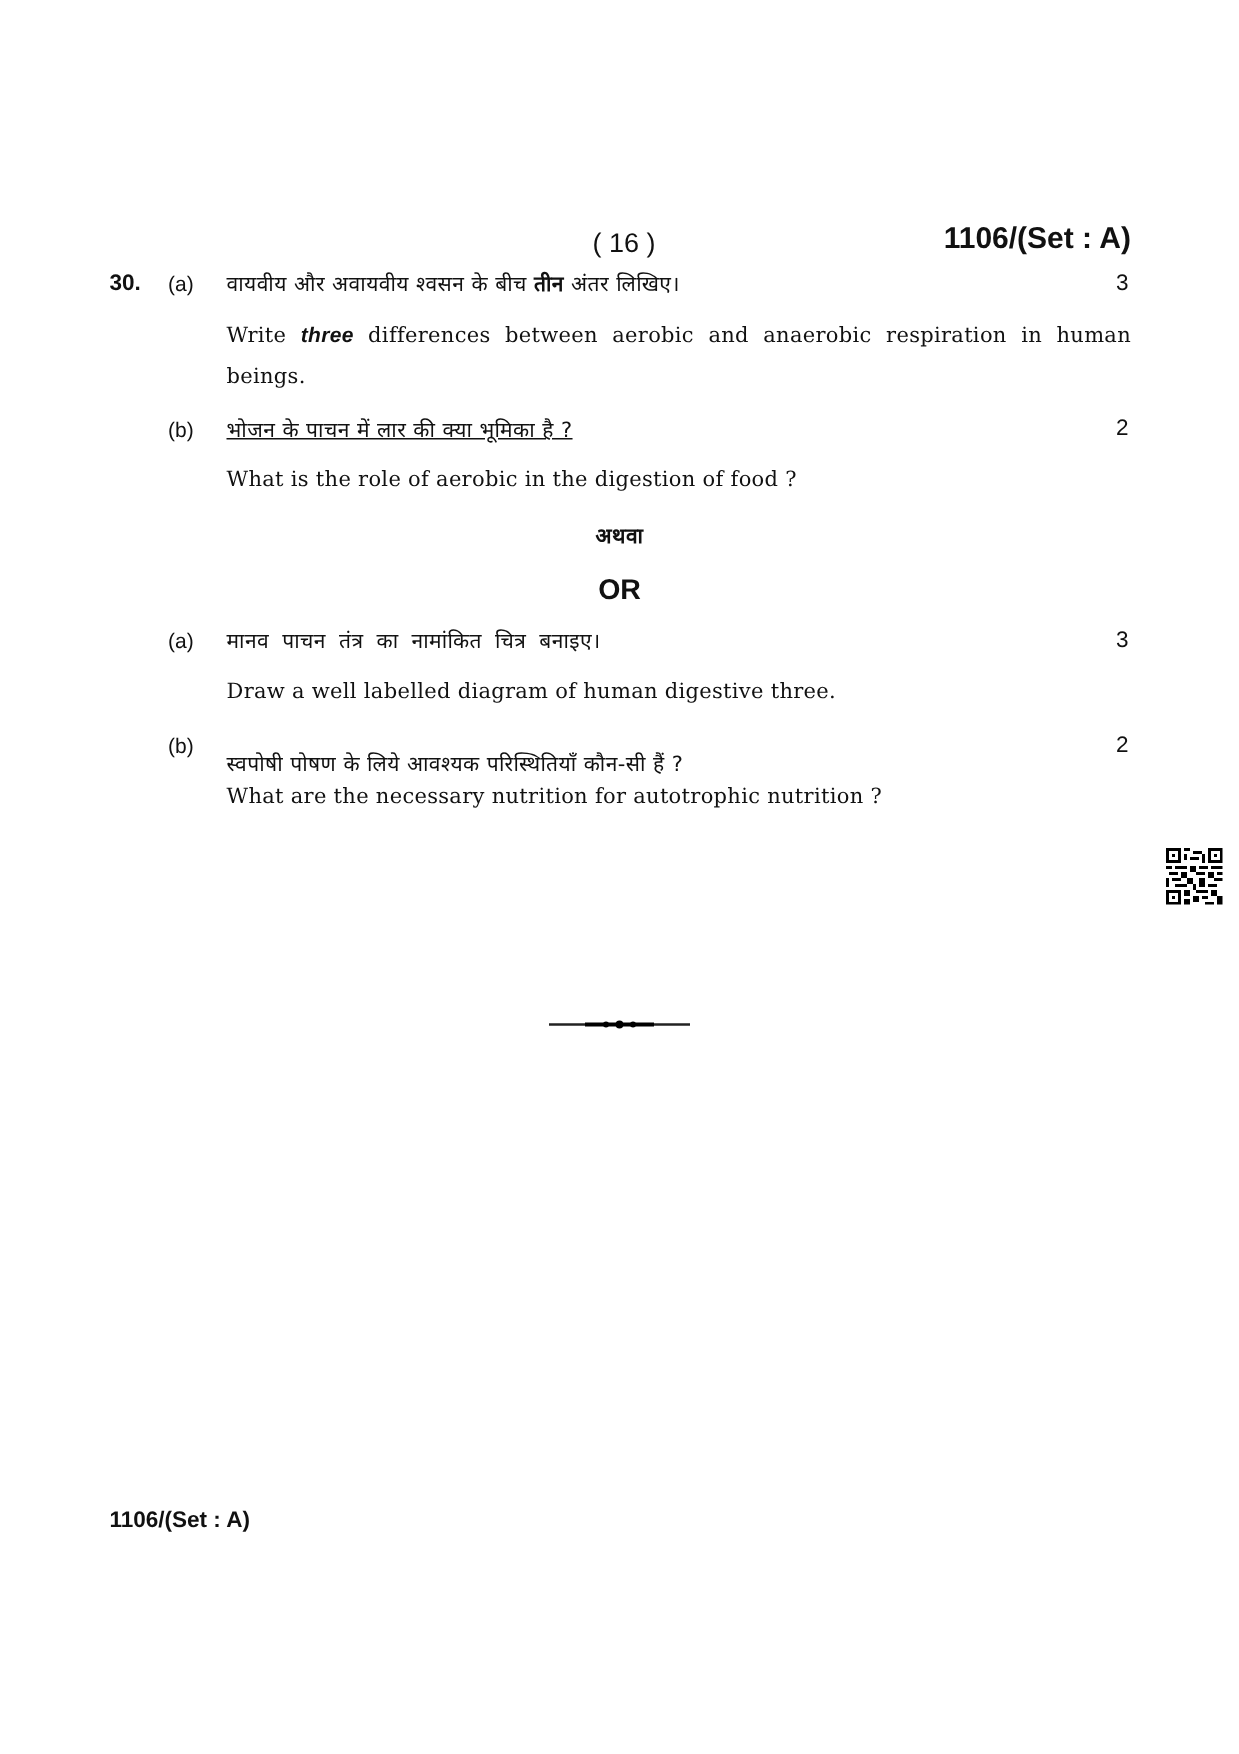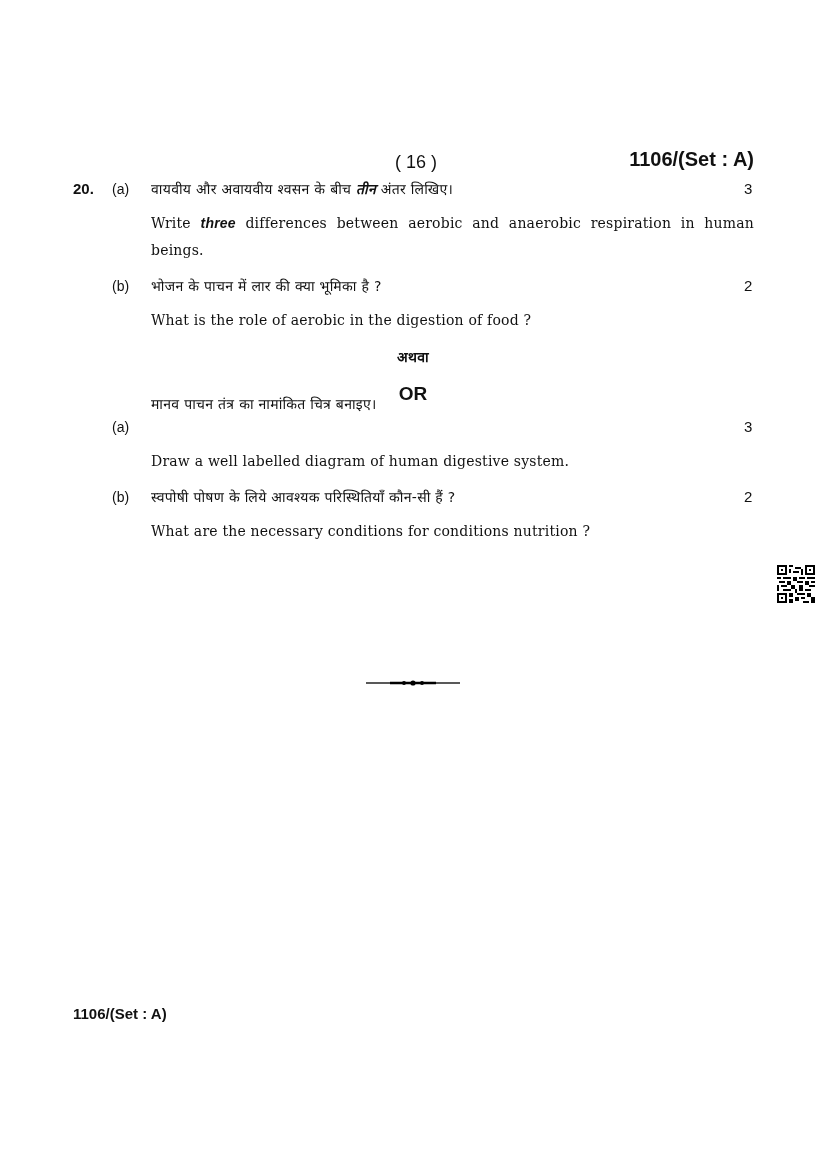--- a/index.html
+++ b/index.html
@@ -21,47 +21,47 @@
     .qr { left: 777px; top: 565px; width: 38px; height: 38px; }
     .ornament { left: 366px; top: 676px; width: 94px; height: 14px; }
     .footer { left: 73px; top: 1005px; font-size: 15px; font-weight: bold; }
   </style>
 </head>
 <body>
 
 <div class="abs sans page-no">( 16 )</div>
 <div class="abs sans code-top">1106/(Set : A)</div>
 
-<div class="abs sans qnum" style="top:180px;">20.</div>
+<div class="abs sans qnum" style="top:180px;">30.</div>
 <div class="abs sans label" style="top:181px;">(a)</div>
 <div class="abs hindi line" style="top:179px;">
-  <span>वायवीय और अवायवीय श्वसन के बीच </span><span class="bold" style="font-style:italic;">तीन</span><span> अंतर लिखिए।</span>
+  <span>वायवीय और अवायवीय श्वसन के बीच </span><span class="bold" style="">तीन</span><span> अंतर लिखिए।</span>
 </div>
 <div class="abs sans marks" style="top:180px;">3</div>
 <div class="abs serif eng line justify" style="top:210px;">
   <span>Write </span><span class="sans bold" style="font-style:italic;">three</span><span> differences between aerobic and anaerobic respiration in human beings.</span>
 </div>
 
 <div class="abs sans label" style="top:278px;">(b)</div>
-<div class="abs hindi line" style="top:276px;">भोजन के पाचन में लार की क्या भूमिका है ?</div>
+<div class="abs hindi line" style="top:276px;text-decoration:underline;">भोजन के पाचन में लार की क्या भूमिका है ?</div>
 <div class="abs sans marks" style="top:277px;">2</div>
 <div class="abs serif eng line" style="top:312px;">What is the role of aerobic in the digestion of food ?</div>
 
 <div class="abs hindi center bold" style="top:347px;">अथवा</div>
 <div class="abs sans center bold" style="top:383px; font-size:19px;">OR</div>
 
 <div class="abs sans label" style="top:419px;">(a)</div>
-<div class="abs hindi line" style="top:394px;">मानव पाचन तंत्र का नामांकित चित्र बनाइए।</div>
+<div class="abs hindi line" style="top:417px;font-family:Liberation Mono, monospace;">मानव पाचन तंत्र का नामांकित चित्र बनाइए।</div>
 <div class="abs sans marks" style="top:418px;">3</div>
-<div class="abs serif eng line" style="top:453px;">Draw a well labelled diagram of human digestive system.</div>
+<div class="abs serif eng line" style="top:453px;">Draw a well labelled diagram of human digestive three.</div>
 
 <div class="abs sans label" style="top:489px;">(b)</div>
-<div class="abs hindi line" style="top:487px;">स्वपोषी पोषण के लिये आवश्यक परिस्थितियाँ कौन-सी हैं ?</div>
+<div class="abs hindi line" style="top:499px;">स्वपोषी पोषण के लिये आवश्यक परिस्थितियाँ कौन-सी हैं ?</div>
 <div class="abs sans marks" style="top:488px;">2</div>
-<div class="abs serif eng line" style="top:523px;">What are the necessary conditions for conditions nutrition ?</div>
+<div class="abs serif eng line" style="top:523px;">What are the necessary nutrition for autotrophic nutrition ?</div>
 
 <div class="abs qr">
   <svg width="38" height="38" viewBox="0 0 19 19" shape-rendering="crispEdges">
     <rect x="0" y="0" width="19" height="19" fill="#fff"></rect>
     <g fill="#000">
       <rect x="0" y="0" width="5" height="5"></rect>
         <rect x="1" y="1" width="3" height="3" fill="#fff"></rect>
         <rect x="2" y="2" width="1" height="1"></rect>
       <rect x="14" y="0" width="5" height="5"></rect>
         <rect x="15" y="1" width="3" height="3" fill="#fff"></rect>

